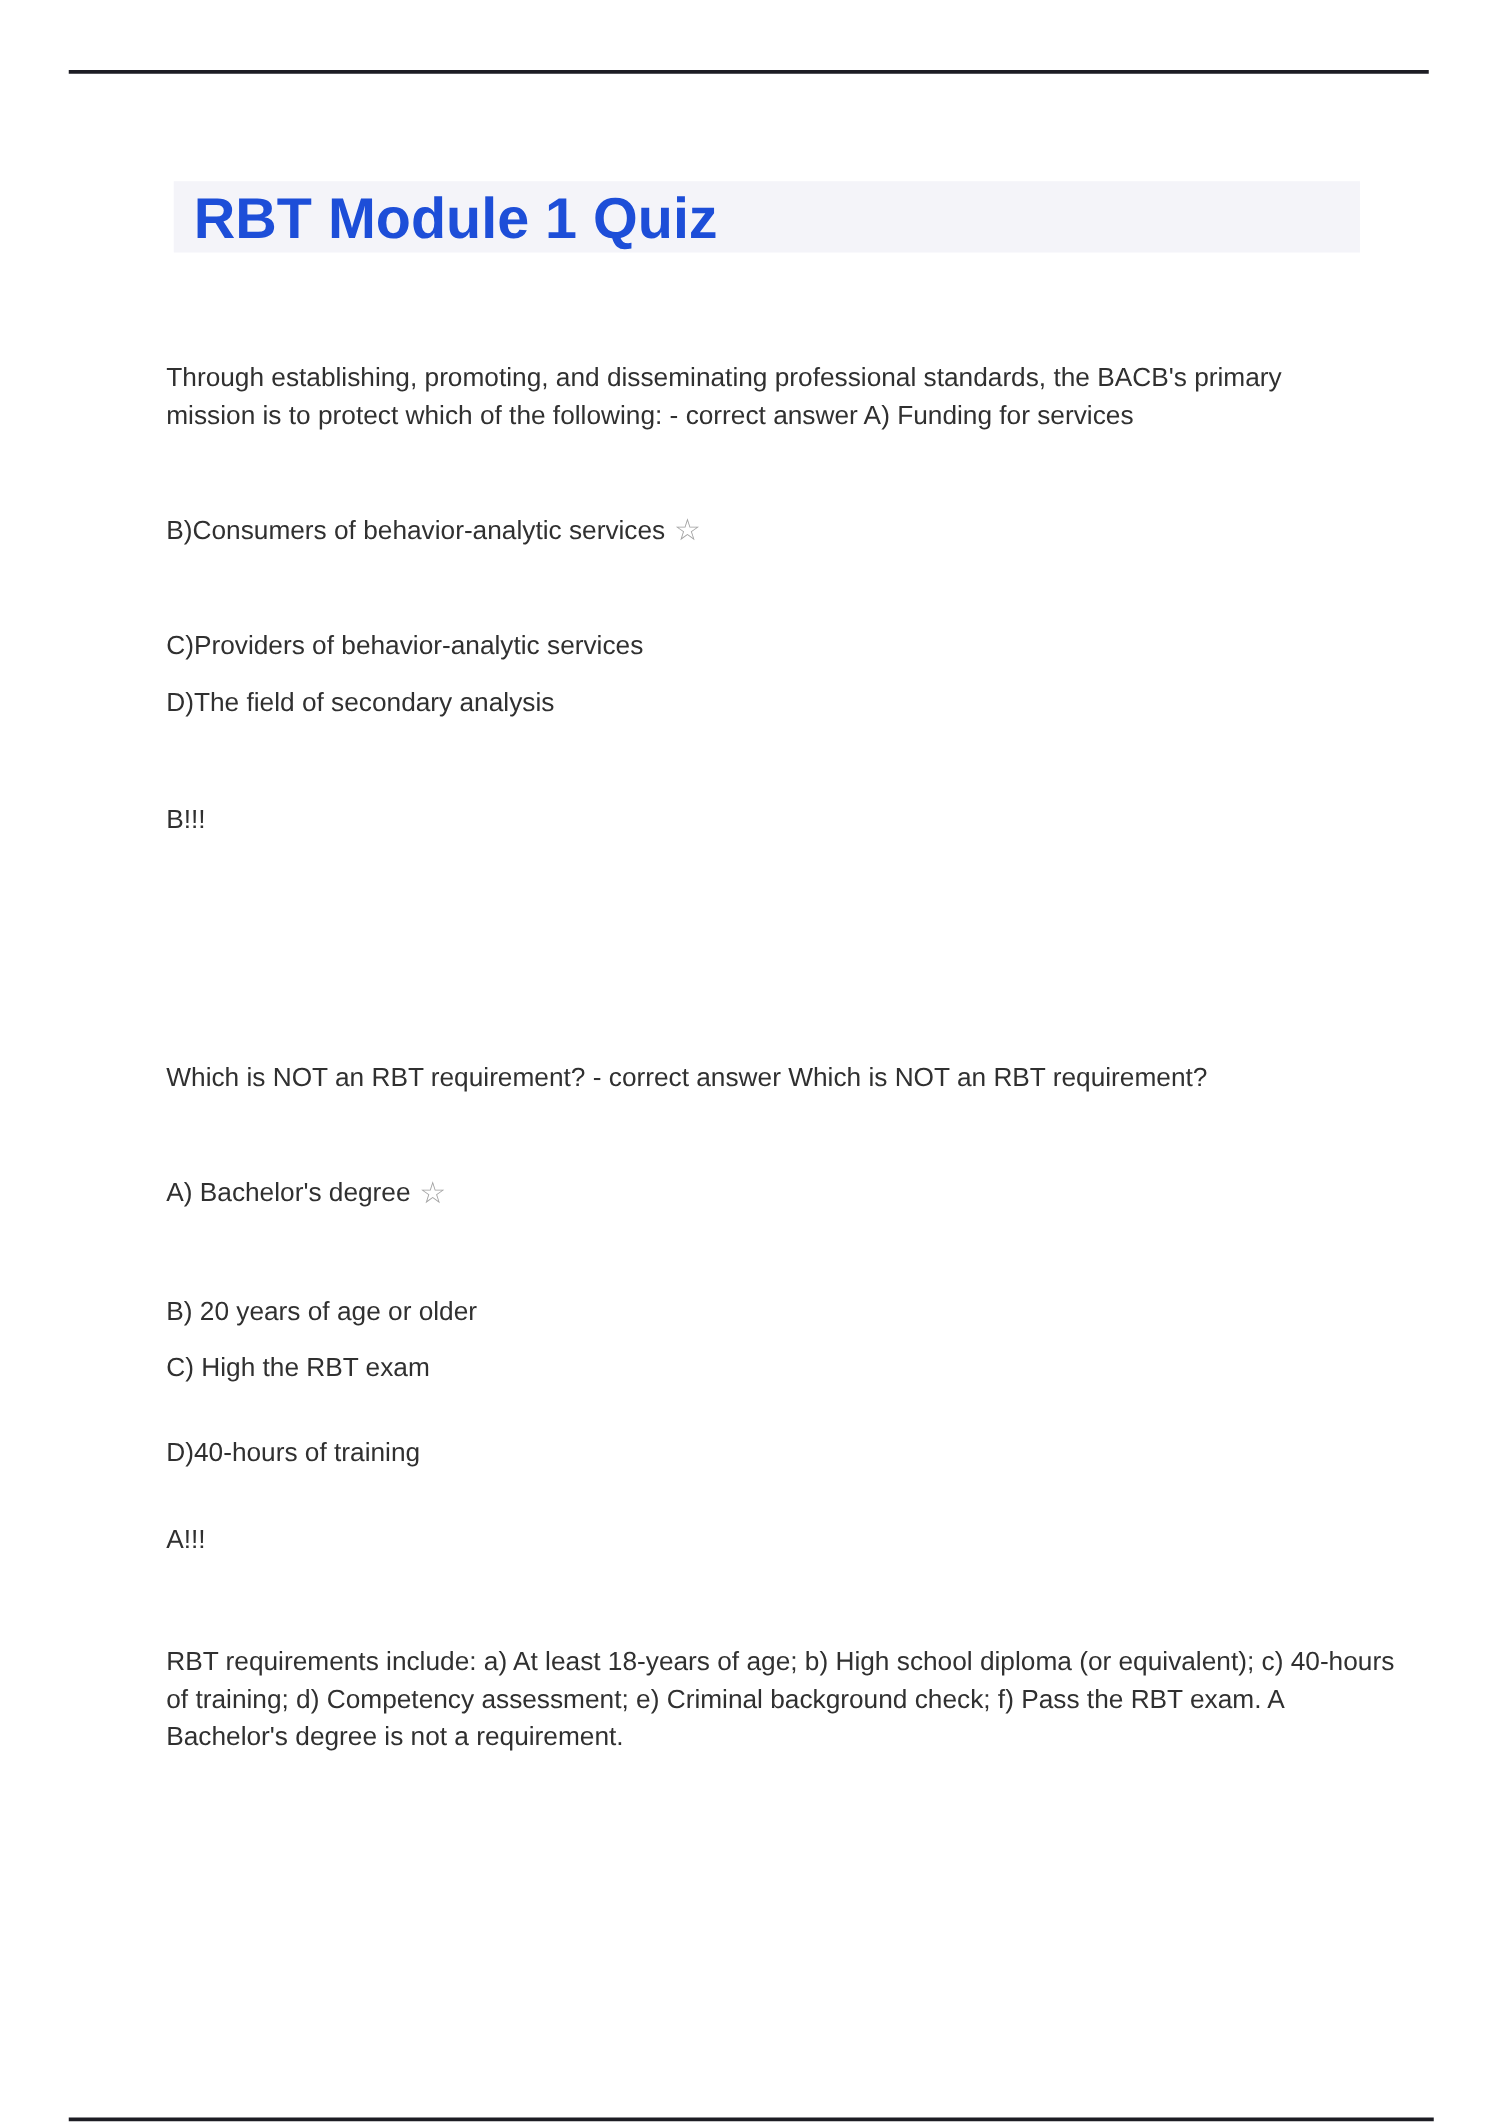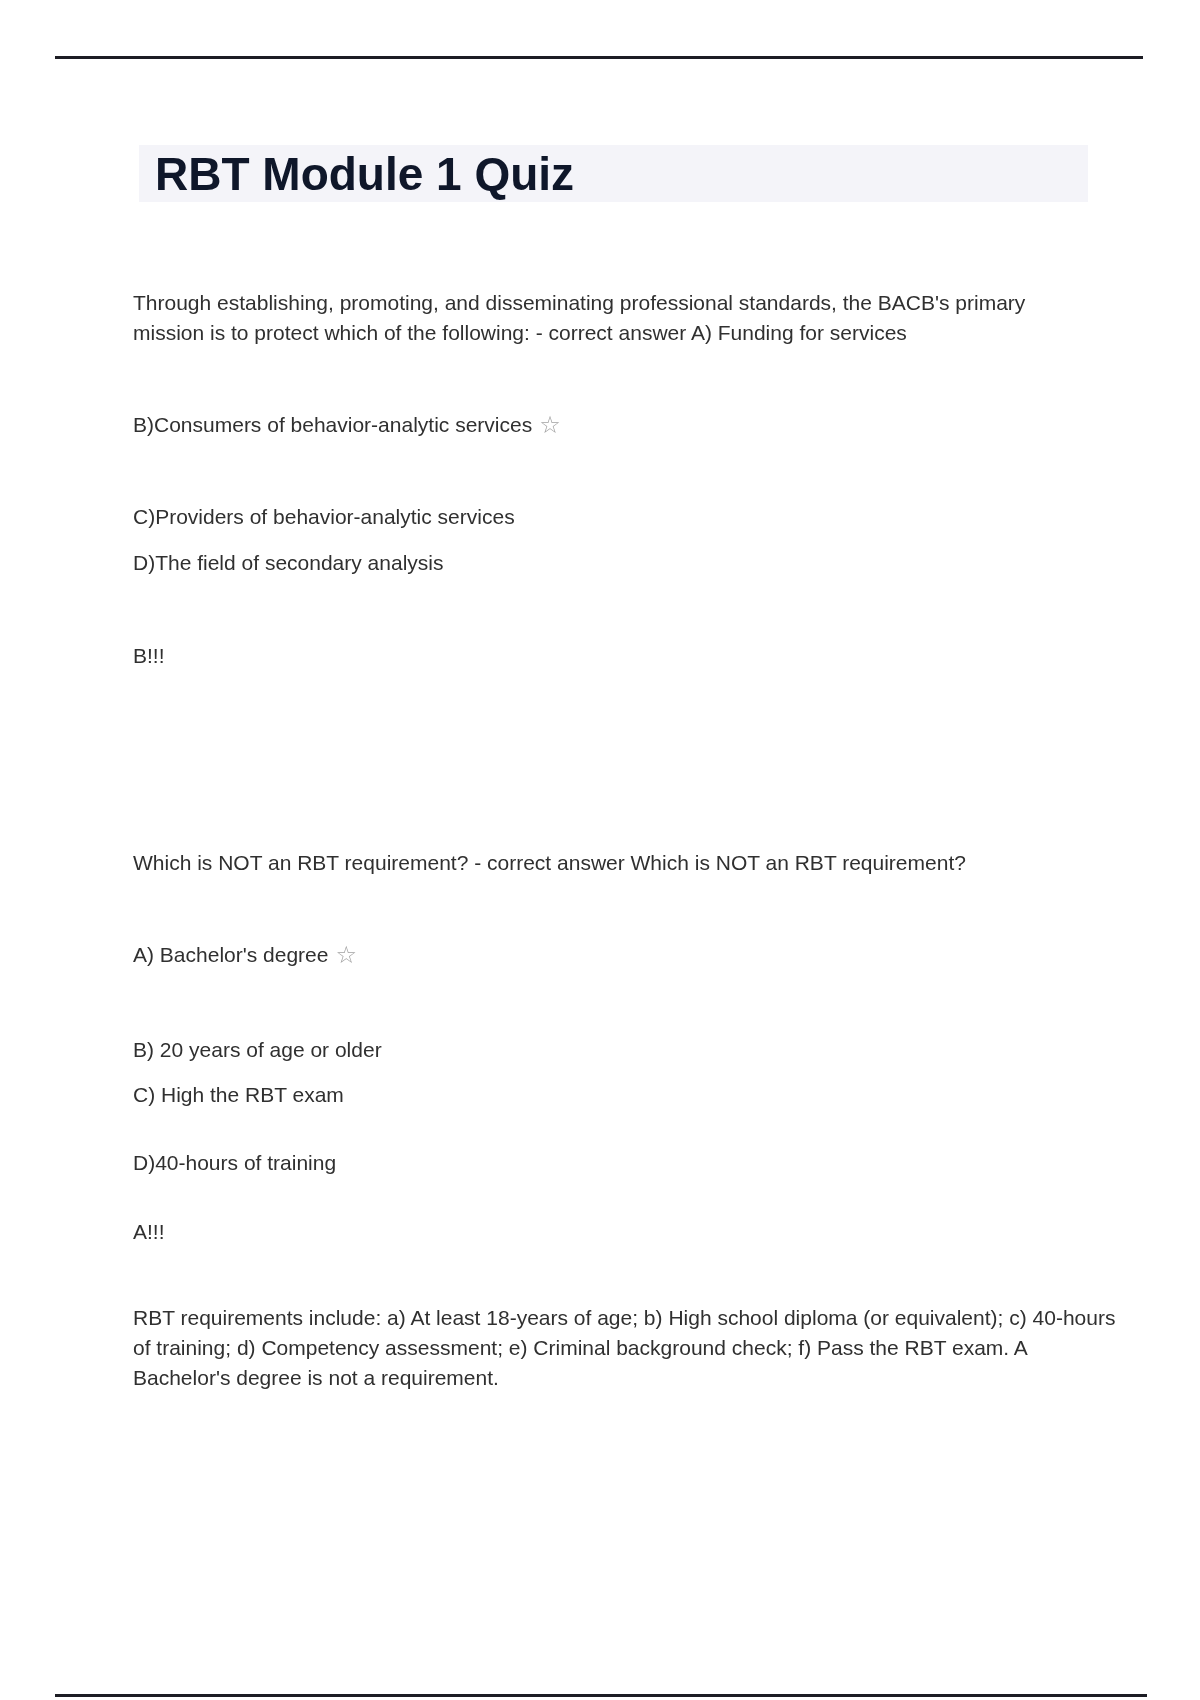--- a/index.html
+++ b/index.html
@@ -41,33 +41,34 @@
     width: 949px;
     height: 57px;
     background: #f4f4f9;
   }
   .title-band h1 {
     margin: 0;
     padding: 2px 0 0 16px;
     font-size: 46px;
     line-height: 55px;
     font-weight: bold;
-    color: #0f172a;
+    color: #1d4ed8;
     letter-spacing: 0px;
   }
   .block {
     position: absolute;
     left: 133px;
     width: 955px;
     font-size: 21px;
     line-height: 30px;
     color: #303030;
   }
   .wide {
     width: 985px;
+    margin-top: 12px;
   }
   .star {
     color: #a3a3a3;
     font-size: 24px;
     margin-left: 7px;
     vertical-align: -1px;
   }
 </style>
 </head>
 <body>

